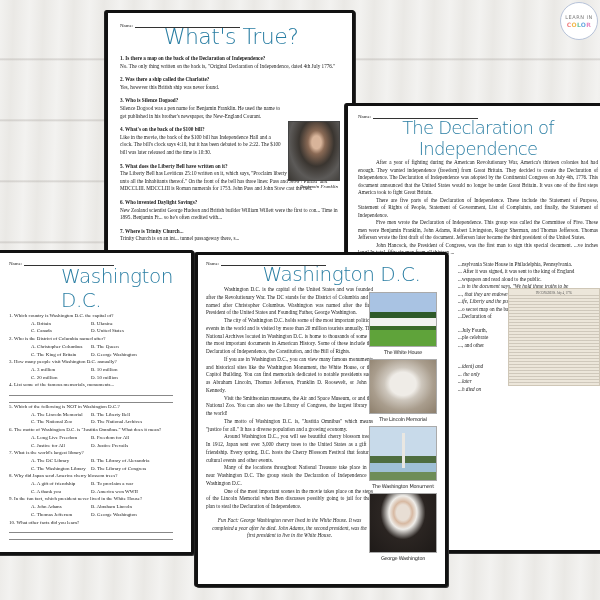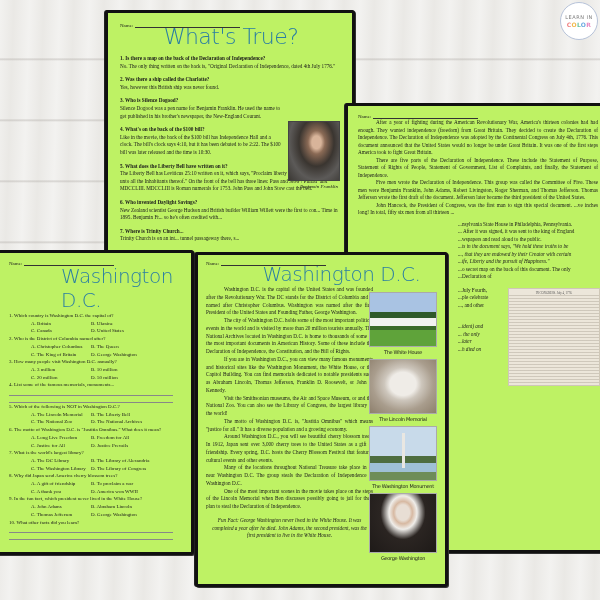--- a/index.html
+++ b/index.html
@@ -7,21 +7,21 @@
   body {
     position: relative;
     font-family: "Liberation Serif", serif;
     background: #ecebe8;
     background-image:
       repeating-linear-gradient(180deg, rgba(255,255,255,0.0) 0px, rgba(255,255,255,0.0) 58px, rgba(170,165,160,0.45) 59px, rgba(255,255,255,0.0) 61px),
       repeating-linear-gradient(92deg, rgba(255,255,255,0.35) 0px, rgba(230,228,224,0.35) 14px, rgba(255,255,255,0.35) 30px);
   }
   .page {
     position: absolute;
-    background: #bef264;
+    background: #ffffff;
     border: 3px solid #111;
     border-radius: 3px;
     box-shadow: 1px 1px 0 #333, -1px 0 0 #222;
     overflow: hidden;
     color: #1a1a1a;
   }
   .name-line { font-size: 5px; display: flex; align-items: flex-end; gap: 2px; }
   .name-line .line { display: inline-block; border-bottom: 0.8px solid #333; height: 5px; }
   .title {
     font-family: "DejaVu Sans", sans-serif;
@@ -119,20 +119,21 @@
   <p>Trinity Church is on an int... tunnel passageway there, s...</p>
   <div class="franklin"></div>
   <div class="franklin-cap">Benjamin Franklin</div>
 </div>
 
 <div class="page" id="declaration">
   <div class="name-line">
     <span>Name:</span>
     <span class="line" style="width:105px"></span>
   </div>
+  <div class="title">The Declaration of Independence</div>
   <p class="indent">After a year of fighting during the American Revolutionary War, America's thirteen colonies had had enough. They wanted independence (freedom) from Great Britain. They decided to create the Declaration of Independence. The Declaration of Independence was adopted by the Continental Congress on July 4th, 1776. This document announced that the United States would no longer be under Great Britain. It was one of the first steps America took to fight Great Britain.</p>
   <p class="indent">There are five parts of the Declaration of Independence. These include the Statement of Purpose, Statement of Rights of People, Statement of Government, List of Complaints, and finally, the Statement of Independence.</p>
   <p class="indent">Five men wrote the Declaration of Independence. This group was called the Committee of Five. These men were Benjamin Franklin, John Adams, Robert Livingston, Roger Sherman, and Thomas Jefferson. Thomas Jefferson wrote the first draft of the document. Jefferson later became the third president of the United States.</p>
   <p class="indent">John Hancock, the President of Congress, was the first man to sign this special document. ...ve inches long! In total, fifty six men from all thirteen ...</p>
   <div style="padding-left:100px; margin-top:4px;">
     <p>...nsylvania State House in Philadelphia, Pennsylvania.</p>
     <p>... After it was signed, it was sent to the king of England</p>
     <p>...wspapers and read aloud to the public.</p>
     <p class="ital">...ts in the document says, "We hold these truths to be</p>
     <p class="ital">..., that they are endowed by their Creator with certain</p>

